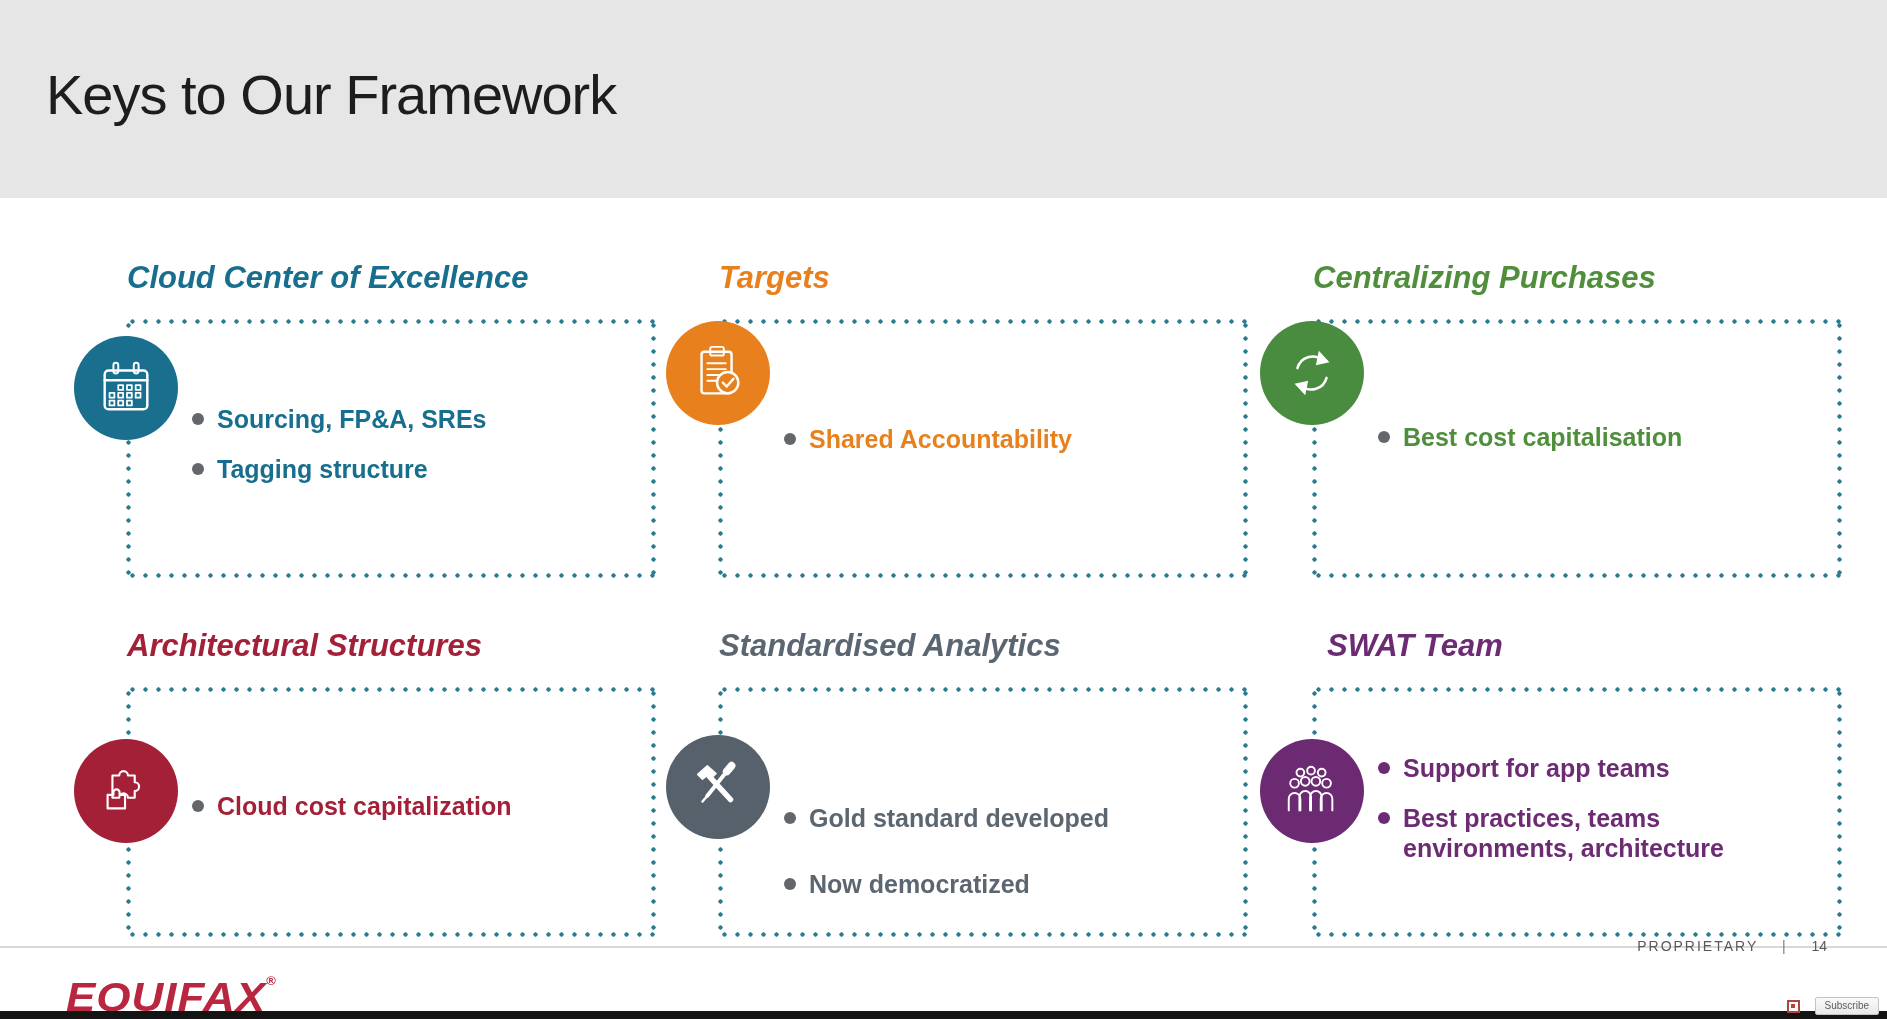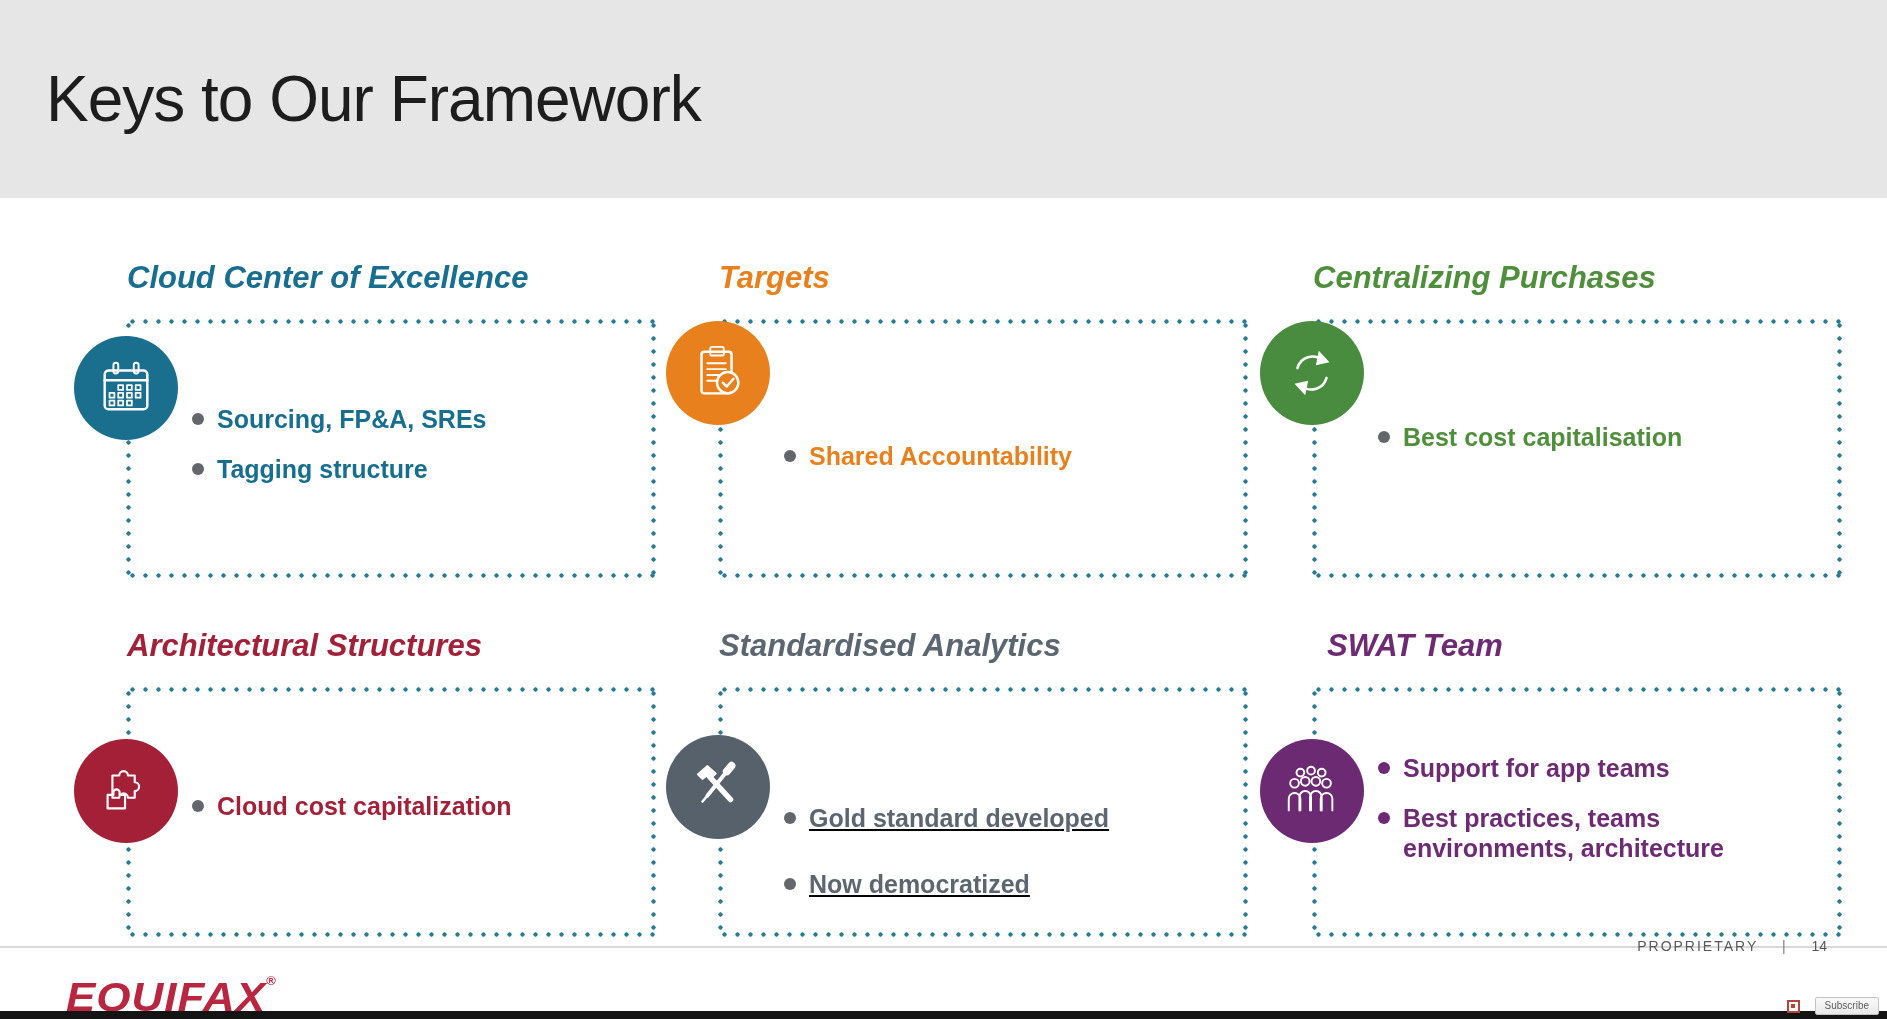--- a/index.html
+++ b/index.html
@@ -5,21 +5,21 @@
   * { margin:0; padding:0; box-sizing:border-box; }
   html,body { width:1887px; height:1019px; }
   body { font-family:"Liberation Sans", sans-serif; background:#ffffff; overflow:hidden; }
 
   .slide { position:relative; width:1887px; height:1019px; background:#ffffff; }
 
   
   .header { position:absolute; top:0; left:0; width:100%; height:198px; background:#e6e6e6; }
   .slide-title {
     position:absolute; left:46px; top:62px;
-    font-size:64px; font-weight:400; letter-spacing:-1px; color:#1d1d1d;
+    font-size:56px; font-weight:400; letter-spacing:-1px; color:#1d1d1d;
   }
 
   
   .card { position:absolute; }
   .pos0 { left:126px;  top:319px; width:530px; height:259px; }
   .pos1 { left:718px;  top:319px; width:530px; height:259px; }
   .pos2 { left:1312px; top:319px; width:530px; height:259px; }
   .pos3 { left:126px;  top:687px; width:530px; height:250px; }
   .pos4 { left:718px;  top:687px; width:530px; height:250px; }
   .pos5 { left:1312px; top:687px; width:530px; height:250px; }
@@ -51,36 +51,36 @@
   .pos2 .icon-circle { top:2px; }
   .pos3 .icon-circle { top:52px; }
   .pos4 .icon-circle { top:48px; }
   .pos5 .icon-circle { top:52px; }
 
   .bullets { position:absolute; left:0; right:14px; list-style:none; }
   .pos0 .bullets { top:85px; }
   .pos1 .bullets { top:105px; }
   .pos2 .bullets { top:103px; }
   .pos3 .bullets { top:104px; }
-  .pos4 .bullets { top:80px;text-decoration:underline; }
+  .pos4 .bullets { top:80px; }
   .pos5 .bullets { top:66px; }
 
   .bullets li {
     position:relative; padding-left:91px; margin-bottom:20px;
     font-size:25px; font-weight:700; line-height:30px;
   }
   .pos5 .bullets li { max-width:440px; }
   .bullet-dot {
     position:absolute; left:66px; top:9px; width:12px; height:12px;
     border-radius:50%; background:#63666b;
   }
 
   
   .c0 .card-title, .c0 .bullets li { color:#176e8e; }  .c0 .icon-circle { background:#1a6f8f; }
-  .c1 .card-title, .c1 .bullets li { color:#e8811d;margin-top:17px; }  .c1 .icon-circle { background:#e8811d; }
+  .c1 .card-title, .c1 .bullets li { color:#e8811d; }  .c1 .icon-circle { background:#e8811d; }
   .c2 .card-title, .c2 .bullets li { color:#4f8f3c; }  .c2 .icon-circle { background:#4a8c3f; }
   .c3 .card-title, .c3 .bullets li { color:#a32138; }  .c3 .icon-circle { background:#a42037; }
   .c4 .card-title, .c4 .bullets li { color:#5b6670;margin-top:36px; }  .c4 .icon-circle { background:#56616b; }
   .c5 .card-title, .c5 .bullets li { color:#6d2b74; }  .c5 .icon-circle { background:#6b2a71; }
   .c5 .bullet-dot { background:#6d2b74; }
 
   
   .footer-line { position:absolute; left:0; top:946px; width:100%; height:2px; background:#d8d8d8; }
   .equifax-logo {
     position:absolute; left:66px; top:972px;

